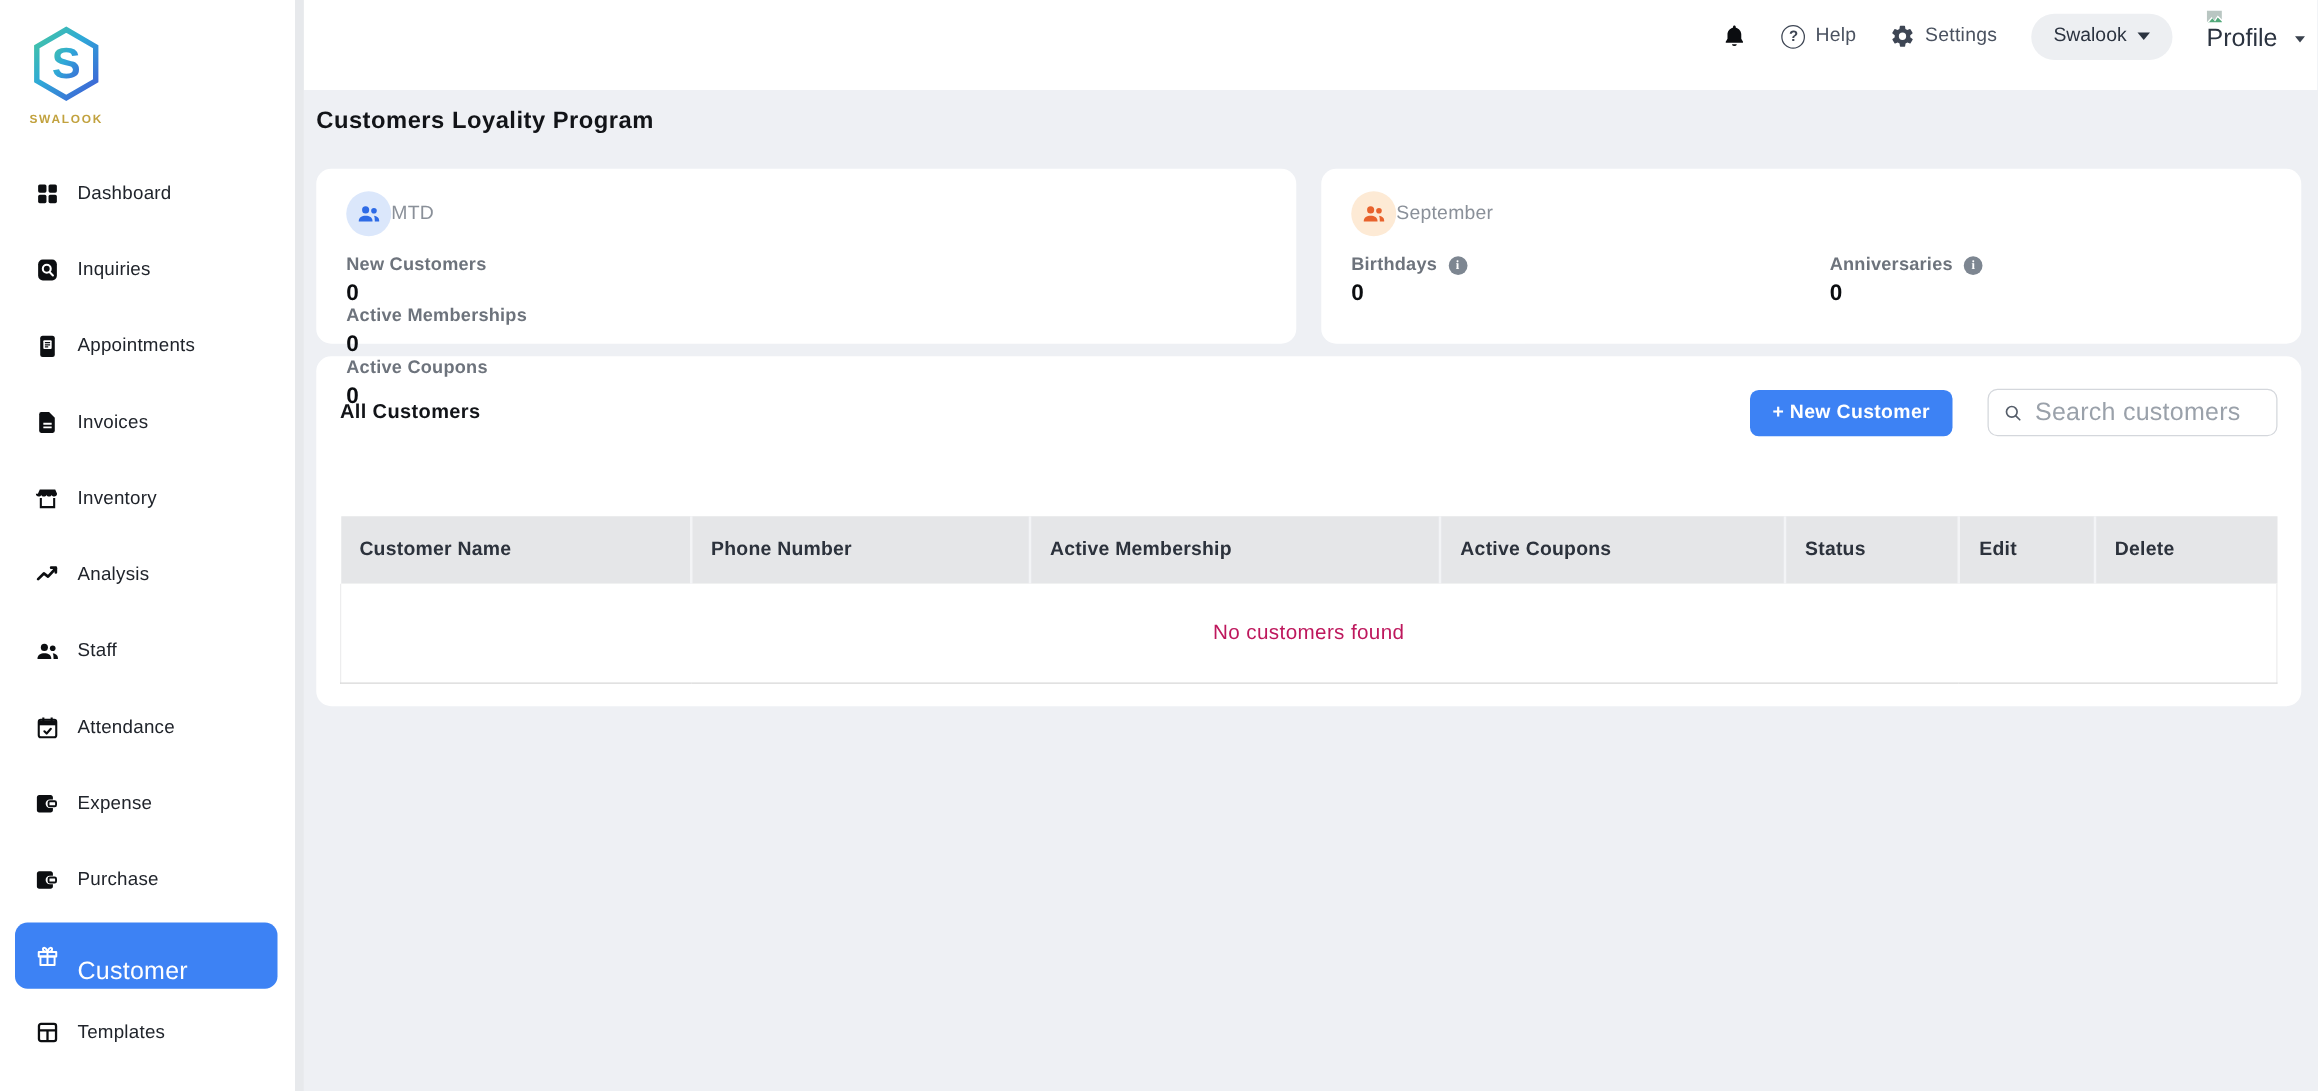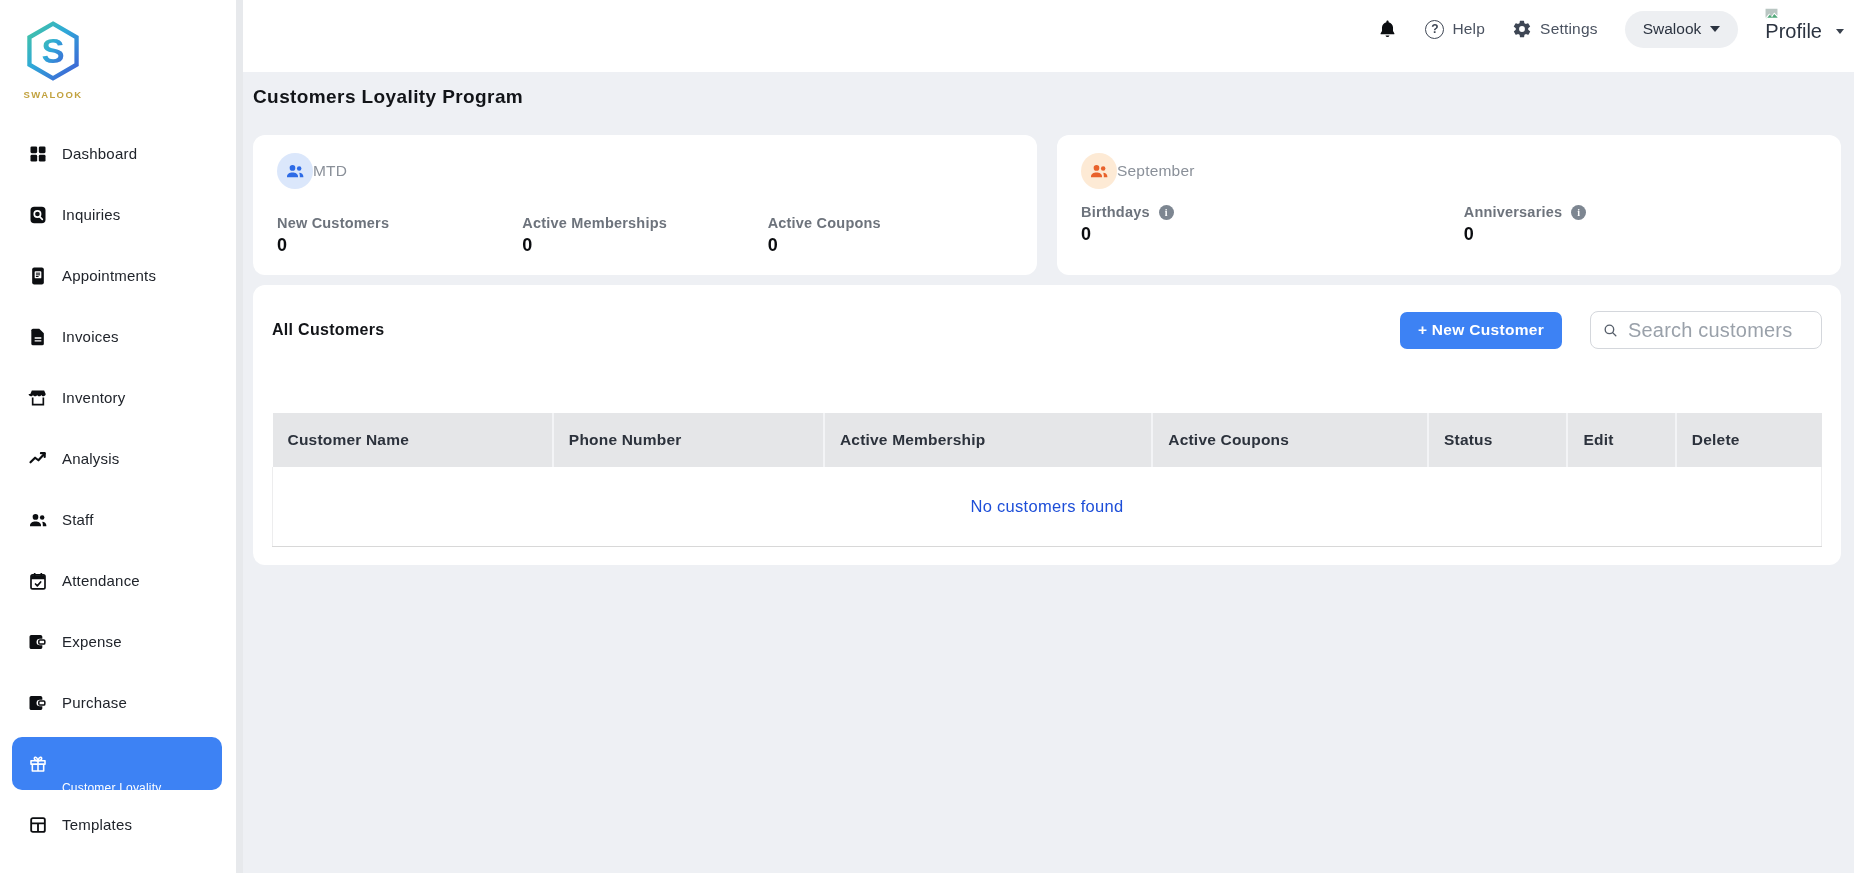--- a/index.html
+++ b/index.html
@@ -13,21 +13,21 @@
   .sidebar { position:absolute; left:0; top:0; width:236px; height:873px; background:#fff; z-index:2; }
   .side-track { position:absolute; left:236px; top:0; width:7px; height:873px; background:#e7e9ec; z-index:2; }
   .logo-wrap { margin:20px 0 0 20px; width:66px; text-align:center; }
   .logo-text { margin-top:3px; font-size:9.5px; font-weight:700; letter-spacing:1.4px; color:#c2a23f; }
   .nav { margin-top:23px; }
   .nav-item { height:61px; display:flex; align-items:center; gap:14px; padding-left:28px; cursor:pointer; color:#20242b; }
   .nav-item .nico { width:20px; height:20px; flex:0 0 20px; color:#0c0e11; display:flex; align-items:center; justify-content:center; }
   .nav-item .nlabel { font-size:15px; letter-spacing:.2px; }
   .nav-item.active { background:#3d82f4; margin:4px 14px 4px 12px; height:53px; border-radius:10px; padding-left:16px; color:#fff; }
   .nav-item.active .nico { color:#fff; }
-  .nav-item.active .nlabel { font-size:12px;margin-top:48px; }
+  .nav-item.active .nlabel { font-size:20px;margin-top:48px; }
 
   
   .main { position:absolute; left:243px; top:0; width:1611px; height:873px; }
   .topbar { height:72px; background:#fff; display:flex; justify-content:flex-end; padding:8px 10px 0 0; }
   .topbar-inner { display:flex; align-items:center; gap:27px; height:42px; }
   .tb-item { display:flex; align-items:center; gap:8px; color:#4a5260; font-size:15.5px; letter-spacing:.2px; cursor:pointer; }
   .bell { width:21px; height:22px; color:#0b0d10; }
   .qcircle { width:19px; height:19px; border:1.7px solid #3e4654; border-radius:50%; display:flex; align-items:center; justify-content:center; }
   .qcircle::before { content:"?"; font-size:12px; font-weight:700; color:#3e4654; }
   .gear { width:20px; height:20px; color:#3e4654; }
@@ -41,41 +41,41 @@
   .page-title { font-size:19px; font-weight:700; letter-spacing:.4px; color:#121418; }
 
   .cards-row { display:flex; gap:20px; margin-top:27px; }
   .card { flex:1; background:#fff; border-radius:12px; height:140px; padding:18px 24px 0; }
   .card-top { display:flex; align-items:flex-start; }
   .icon-circle { width:36px; height:36px; border-radius:50%; display:flex; align-items:center; justify-content:center; }
   .icon-circle.blue { background:#dbe7fb; color:#2e6be6; }
   .icon-circle.orange { background:#fdead5; color:#e8622c; }
   .icon-circle svg { width:20px; height:20px; }
   .period { color:#8a9099; font-size:15.5px; margin-top:9px; letter-spacing:.2px; }
-  .stats1 { display:grid; grid-template-columns:1fr 1fr 1fr; margin-top:26px; }
+  .stats1 { display:grid; grid-template-columns:1fr; margin-top:15px; }
   .stats2 { display:grid; grid-template-columns:52% 48%; margin-top:15px; }
   .stat-label { color:#6d737c; font-weight:700; font-size:14.5px; letter-spacing:.2px; display:flex; align-items:center; gap:9px; }
   .stat-value { color:#0b0d10; font-weight:700; font-size:18px; margin-top:4px; }
   .info-dot { width:15px; height:15px; border-radius:50%; background:#7d8691; display:flex; align-items:center; justify-content:center; cursor:pointer; }
   .info-dot::before { content:"i"; color:#fff; font-size:10px; font-weight:700; font-family:"Liberation Serif",serif; }
 
   .section { background:#fff; border-radius:12px; margin-top:10px; height:280px; padding:26px 19px 0; }
   .section-head { display:flex; justify-content:space-between; align-items:center; }
   .section-title { font-size:16px; font-weight:700; letter-spacing:.3px; color:#121418; }
   .head-actions { display:flex; align-items:center; gap:28px; }
   .btn-new { background:#3d82f4; color:#fff; border:none; border-radius:7px; height:37px; padding:0 18px; font-size:15.5px; font-weight:600; letter-spacing:.3px; font-family:inherit; cursor:pointer; }
   .search-box { display:flex; align-items:center; gap:9px; border:1px solid #d4d7dc; border-radius:8px; height:38px; width:232px; padding:0 11px; background:#fff; }
   .search-box svg { width:17px; height:17px; flex:0 0 17px; }
   .search-box input { border:none; outline:none; font-size:20px; color:#333; width:100%; font-family:inherit; background:transparent; }
   .search-box input::placeholder { color:#9aa1aa; letter-spacing:.2px; }
 
   table.customers { width:100%; border-collapse:collapse; margin-top:64px; }
   .customers thead th { background:#e5e6e8; height:54px; text-align:left; padding-left:15px; font-size:15.5px; font-weight:700; color:#2c323c; letter-spacing:.2px; border-right:2px solid #f3f4f6; }
   .customers thead th:last-child { border-right:none; }
-  .customers tbody td { height:79px; text-align:center; font-size:16.5px; color:#1d4ed8; letter-spacing:.3px; background:#fff; border-bottom:1px solid #d8d8d8; border-left:1px solid #ededee; border-right:1px solid #ededee; }
+  .customers tbody td { height:79px; text-align:center; font-size:16.5px; color:#be185d; letter-spacing:.3px; background:#fff; border-bottom:1px solid #d8d8d8; border-left:1px solid #ededee; border-right:1px solid #ededee; }
 </style>
 </head>
 <body>
 
 <aside class="sidebar">
   <div class="logo-wrap">
     <svg width="64" height="62" viewBox="0 0 100 100">
       <defs>
         <linearGradient id="lg" x1="0" y1="0" x2="0.9" y2="1">
           <stop offset="0" stop-color="#45c79f"></stop>

